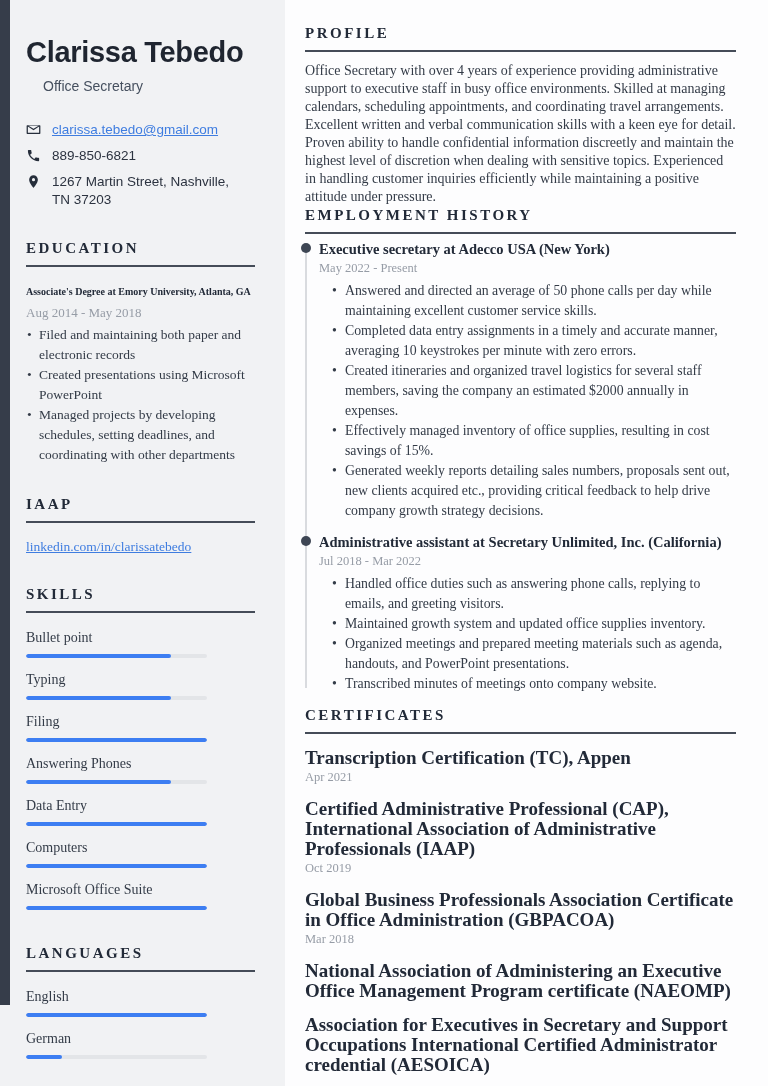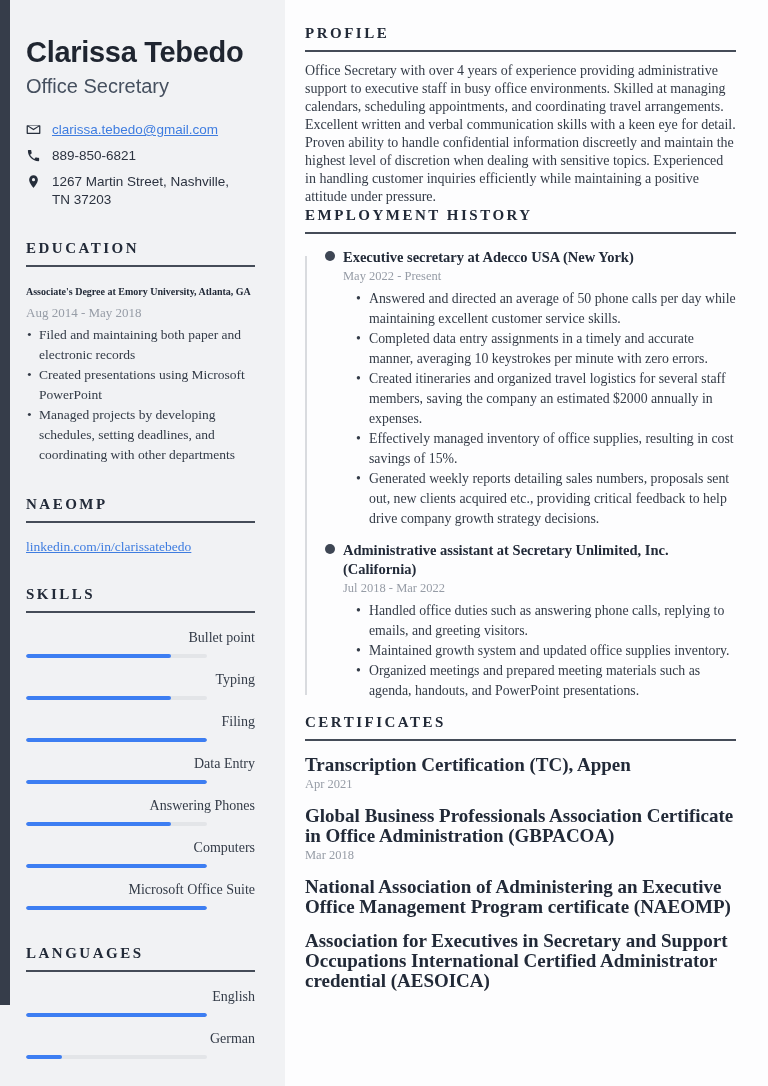--- a/index.html
+++ b/index.html
@@ -8,21 +8,21 @@
     background:#fdba74; font-family:"Liberation Sans", sans-serif;
     display:flex;
   }
   .stripe{position:absolute; left:0; top:0; width:10px; height:1005px; background:#363d4a; z-index:3;}
   
   .sidebar{
     width:285px; min-width:285px; box-sizing:border-box; height:100%;
     background:#f1f2f4; padding:24px 30px 20px 26px;
   }
   .name{font-size:29px; font-weight:bold; color:#1f2530; letter-spacing:-0.3px; margin:12px 0 7px 0; line-height:32px;}
-  .subtitle{font-size:20px; color:#46505f; line-height:22px;}
+  .subtitle{font-size:14px; color:#46505f; line-height:22px;margin-left:17px;}
   .contact{margin-top:24px; font-size:13.5px; color:#2c3340;}
   .contact-row{display:flex; gap:11px; margin-bottom:8px; line-height:18px; align-items:flex-start;}
   .contact-row .cicon{width:15px; min-width:15px; height:15px; margin-top:1px; color:#262e3b;}
   .contact-row svg{display:block; width:15px; height:15px; fill:#262e3b;}
   a.blue-link{color:#3f7de0; text-decoration:underline; cursor:pointer;}
   .contact-text{max-width:196px;}
   
   .sec{margin-top:30px;font-family:Liberation Serif, serif;}
   .sec h2{font-size:15px; font-weight:bold; letter-spacing:2.5px; color:#222a38; margin:0; line-height:18px;}
   .rule{border:none; border-bottom:2px solid #454c58; margin:8px 0 0 0;}
@@ -30,33 +30,33 @@
   
   .entry-title{font-size:10px; font-weight:bold; color:#222a38; line-height:20px; margin-top:15px;}
   .entry-date{font-size:13px; color:#969ca6; margin-top:3px;}
   ul.dots{list-style:none; margin:4px 0 0 0; padding:0; font-size:13.5px; color:#333b47;}
   ul.dots li{position:relative; padding-left:13px; line-height:20px;}
   ul.dots li::before{content:"•"; position:absolute; left:1px; color:#333b47;}
   
   .link-item{margin-top:16px; font-size:13.5px;}
   
   .meter-list{margin-top:16px;}
-  .meter{margin-bottom:13px;text-align:right;}
+  .meter{margin-bottom:13px;}
   .meter-label{font-size:14px; color:#333b47; line-height:17px; margin-bottom:8px;}
   .bar{width:181px; height:4px; background:#e3e5e8; border-radius:2px; overflow:hidden;}
   .bar-fill{height:100%; background:#3d7ef2; border-radius:2px;}
   
   .main{flex:1; box-sizing:border-box; padding:24px 32px 0 20px; background:#fdfdfe;}
   .main .sec-first{margin-top:0;}
   .main .sec{margin-top:0;}
   .main h2{font-size:15px; font-weight:bold; letter-spacing:2.5px; color:#222a38; margin:0; line-height:18px;}
   .main .rule{width:100%;}
   .profile-text{font-size:14px; line-height:18px; color:#333b47; margin:10px 0 0 0;}
   .sec-employment{margin-top:34px;}
-  .timeline{position:relative; margin-top:14px;padding-left:24px;}
+  .timeline{position:relative; margin-top:6px;}
   .timeline-line{position:absolute; left:0; top:8px; bottom:6px; width:2px; background:#d9dbdf;}
   .job{position:relative; padding-left:14px; margin-bottom:12px;}
   .job-dot{position:absolute; left:-4px; top:3px; width:10px; height:10px; border-radius:50%; background:#3e4654; z-index:2;}
   .job-title{font-size:14.5px; font-weight:bold; color:#222a38; line-height:19px;}
   .job-date{font-size:12.5px; color:#969ca6; margin:2px 0 5px 0;}
   .job ul.dots{font-size:13.8px;}
   .job ul.dots li{padding-left:26px;}
   .job ul.dots li::before{left:13px;}
   .sec-certificates{margin-top:40px;}
   .cert{margin-top:14px;}
@@ -107,21 +107,21 @@
       <div class="entry-title">Associate's Degree at Emory University, Atlanta, GA</div>
       <div class="entry-date">Aug 2014 - May 2018</div>
       <ul class="dots">
           <li>Filed and maintaining both paper and electronic records</li>
           <li>Created presentations using Microsoft PowerPoint</li>
           <li>Managed projects by developing schedules, setting deadlines, and coordinating with other departments</li>
         </ul>
     </section>
 
     <section class="sec">
-      <h2>NAEOMP</h2>
+      <h2>IAAP</h2>
       <hr class="rule">
       <div class="link-item">
         <a class="blue-link">linkedin.com/in/clarissatebedo</a>
       </div>
     </section>
 
     <section class="sec">
       <h2>SKILLS</h2>
       <hr class="rule">
       <div class="meter-list">
@@ -137,29 +137,29 @@
               <div class="bar-fill" style="width: 80%; background: rgb(61, 126, 242);"></div>
             </div>
           </div>
           <div class="meter">
             <div class="meter-label">Filing</div>
             <div class="bar">
               <div class="bar-fill" style="width: 100%; background: rgb(61, 126, 242);"></div>
             </div>
           </div>
           <div class="meter">
+            <div class="meter-label">Answering Phones</div>
+            <div class="bar">
+              <div class="bar-fill" style="width: 80%; background: rgb(61, 126, 242);"></div>
+            </div>
+          </div>
+          <div class="meter">
             <div class="meter-label">Data Entry</div>
             <div class="bar">
               <div class="bar-fill" style="width: 100%; background: rgb(61, 126, 242);"></div>
-            </div>
-          </div>
-          <div class="meter">
-            <div class="meter-label">Answering Phones</div>
-            <div class="bar">
-              <div class="bar-fill" style="width: 80%; background: rgb(61, 126, 242);"></div>
             </div>
           </div>
           <div class="meter">
             <div class="meter-label">Computers</div>
             <div class="bar">
               <div class="bar-fill" style="width: 100%; background: rgb(61, 126, 242);"></div>
             </div>
           </div>
           <div class="meter">
             <div class="meter-label">Microsoft Office Suite</div>
@@ -216,35 +216,40 @@
               </ul>
             </div>
             <div class="job">
               <span class="job-dot"></span>
               <div class="job-title">Administrative assistant at Secretary Unlimited, Inc. (California)</div>
               <div class="job-date">Jul 2018 - Mar 2022</div>
               <ul class="dots">
                 <li>Handled office duties such as answering phone calls, replying to emails, and greeting visitors.</li>
                 <li>Maintained growth system and updated office supplies inventory.</li>
                 <li>Organized meetings and prepared meeting materials such as agenda, handouts, and PowerPoint presentations.</li>
+                <li>Transcribed minutes of meetings onto company website.</li>
               </ul>
             </div>
           </div>
       </div>
     </section>
 
     <section class="sec sec-certificates">
       <h2>CERTIFICATES</h2>
       <hr class="rule">
       <div>
           <div class="cert">
             <div class="cert-title">Transcription Certification (TC), Appen</div>
             <div class="cert-date">Apr 2021</div>
           </div>
           <div class="cert">
+            <div class="cert-title">Certified Administrative Professional (CAP), International Association of Administrative Professionals (IAAP)</div>
+            <div class="cert-date">Oct 2019</div>
+          </div>
+          <div class="cert">
             <div class="cert-title">Global Business Professionals Association Certificate in Office Administration (GBPACOA)</div>
             <div class="cert-date">Mar 2018</div>
           </div>
           <div class="cert">
             <div class="cert-title">National Association of Administering an Executive Office Management Program certificate (NAEOMP)</div>
           </div>
           <div class="cert">
             <div class="cert-title">Association for Executives in Secretary and Support Occupations International Certified Administrator credential (AESOICA)</div>
           </div>
         </div>

